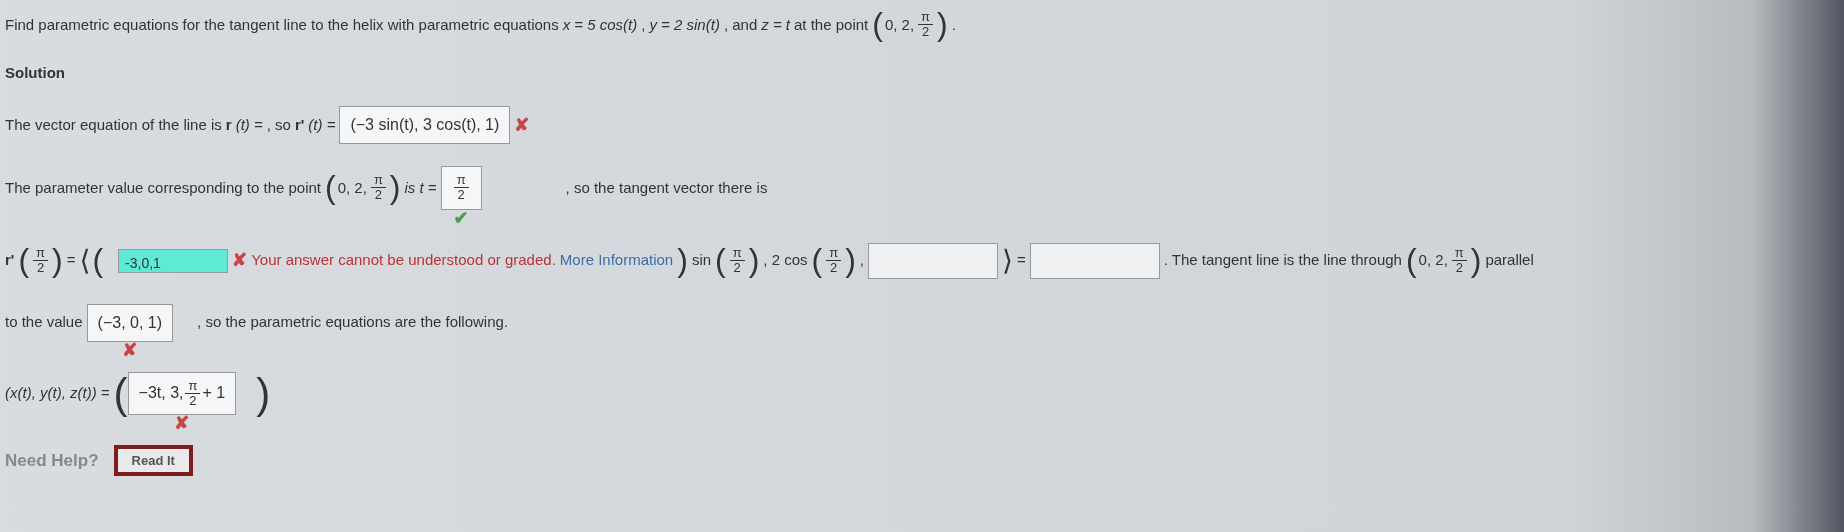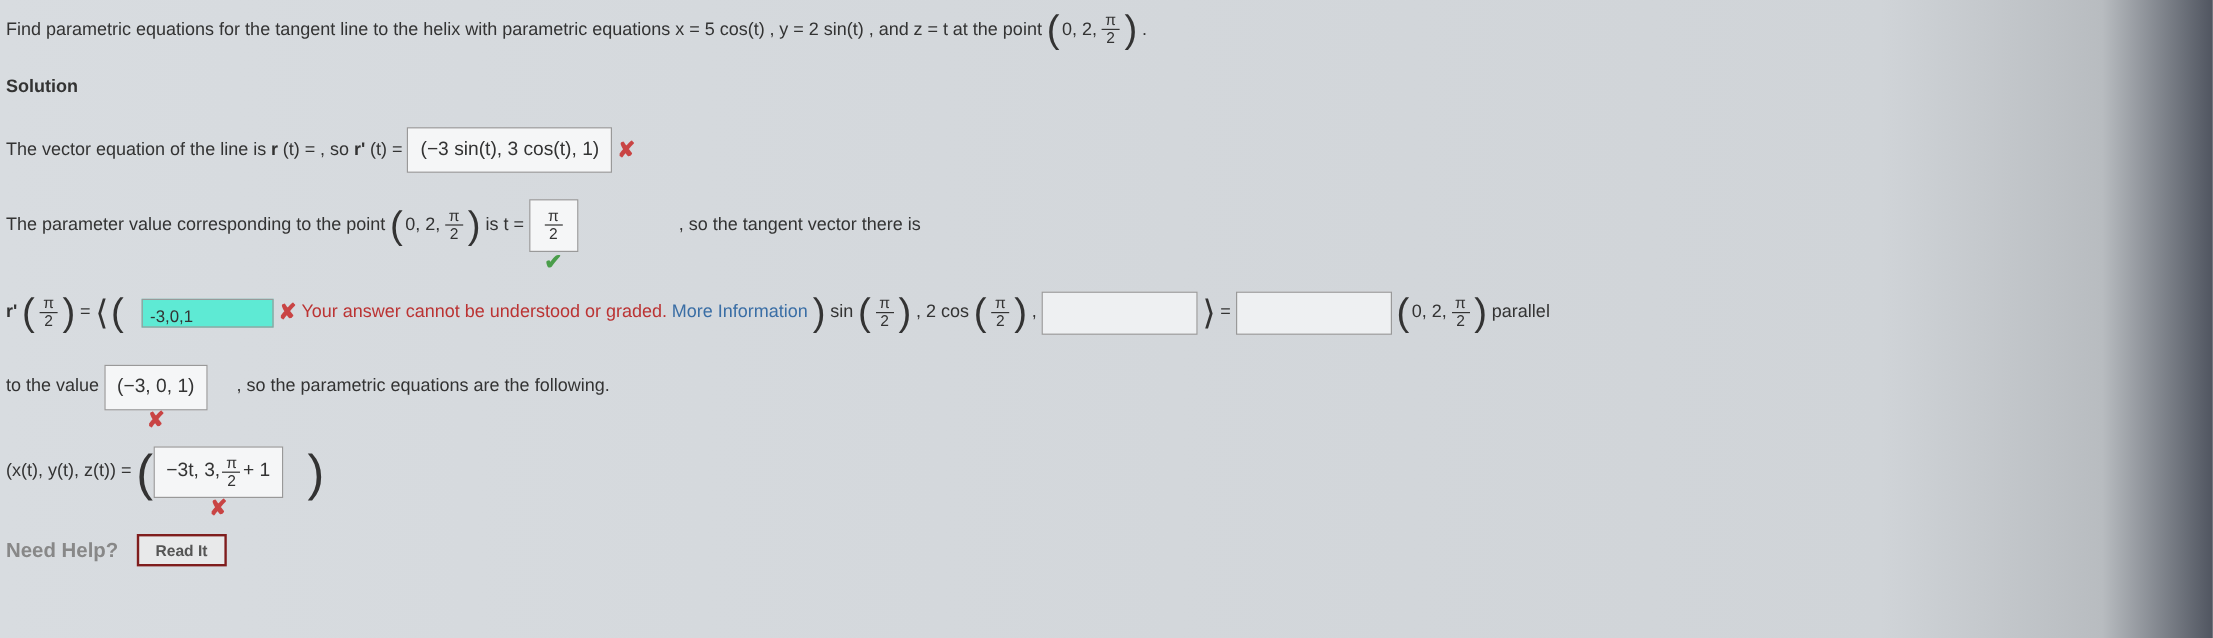--- a/index.html
+++ b/index.html
@@ -8,21 +8,21 @@
       background: linear-gradient(to right, #d8dce0 0%, #d0d4d8 85%, #b8bcc0 95%, #505560 100%);
       color: #333;
       font-size: 15px;
       padding: 10px 20px 10px 5px;
       width: 1844px;
       height: 532px;
       line-height: 1.5;
     }
     .row { margin-bottom: 22px; display: flex; align-items: center; flex-wrap: wrap; gap: 4px; }
     .bold { font-weight: bold; }
-    .italic { }
+    .italic { font-style: italic; }
     .frac {
       display: inline-flex;
       flex-direction: column;
       align-items: center;
       vertical-align: middle;
       font-size: 13px;
       line-height: 1.1;
       margin: 0 2px;
     }
     .frac .num { border-bottom: 1px solid #333; padding: 0 3px; }
@@ -56,21 +56,21 @@
       color: #333;
       margin-left: 13px;
     }
     .icon-check { color: #4a9d4a; font-size: 18px; font-weight: bold; }
     .icon-cross { color: #c94444; font-size: 18px; font-weight: bold; }
     .red-text { color: #b33; }
     .link { color: #3a6ea5; }
     .help-section { margin-top: 20px; display: flex; align-items: center; gap: 15px;}
     .help-label { font-weight: bold; color: #888; font-size: 17px;}
     .read-it-btn {
-      border: 2px solid #7f1d1d;
+      border: 4px solid #7f1d1d;
       background: #e8e9ea;
       padding: 4px 14px;
       font-size: 13px;
       font-weight: bold;
       color: #555;
       cursor: pointer;
     }
     .below-mark { position: relative; display: inline-flex; flex-direction: column; align-items: center;}
     .below-mark .mark { position: absolute; bottom: -22px; }
     .inline-group { display: inline-flex; align-items: center; gap: 2px;}
@@ -177,20 +177,21 @@
         <span class="num">π</span>
         <span class="den">2</span>
       </span>
     <span class="paren-r">)</span>
   </span>
   <span>, </span>
   <span class="answer-box empty"></span>
   <span class="angle-r"></span>
   <span> = </span>
   <span class="answer-box empty"></span>
+  <span>. The tangent line is the line through </span>
   <span class="inline-group">
     <span class="paren-l">(</span>
     <span>0, 2, </span>
     <span class="frac">
         <span class="num">π</span>
         <span class="den">2</span>
       </span>
     <span class="paren-r">)</span>
   </span>
   <span> parallel</span>

